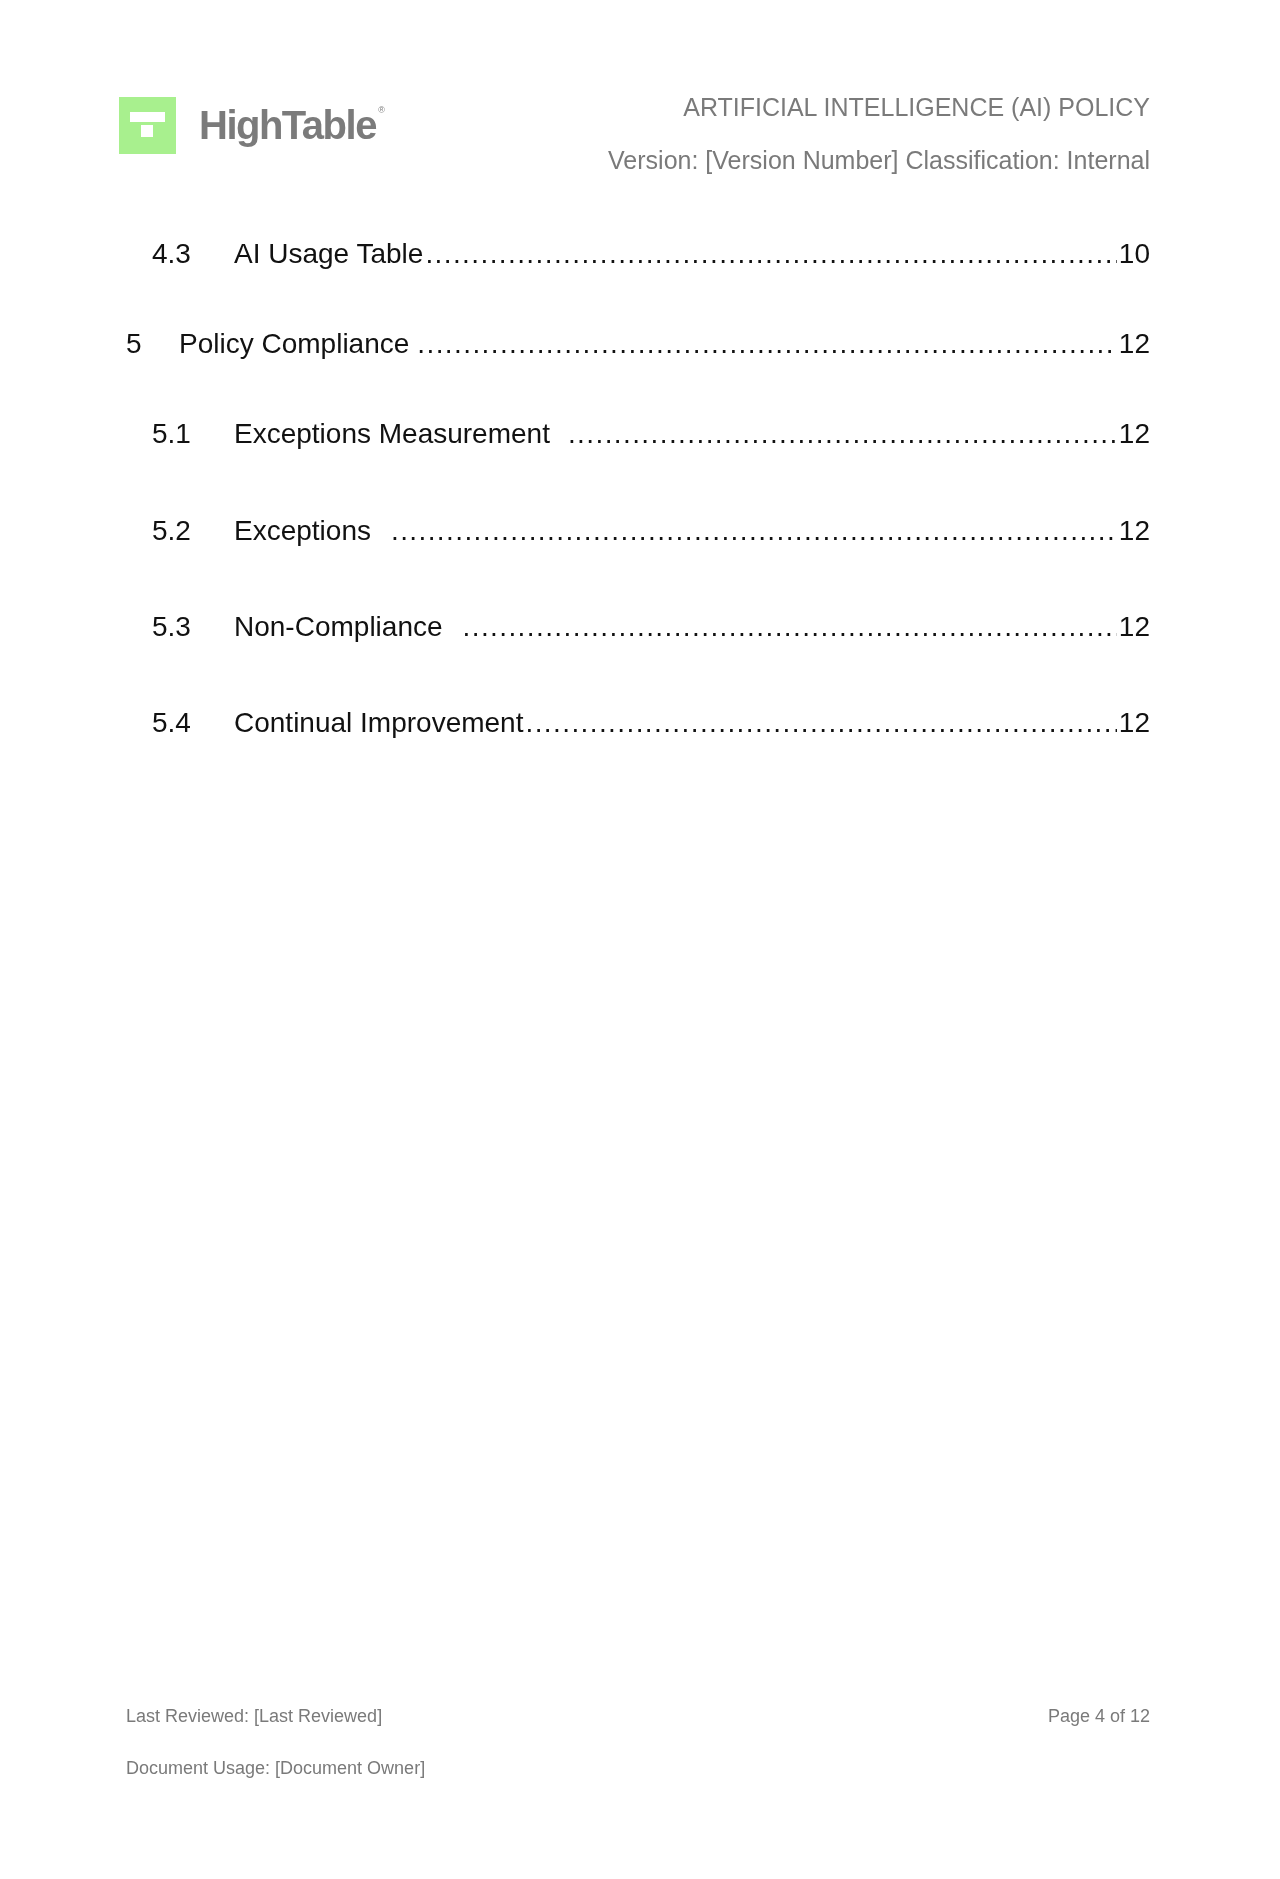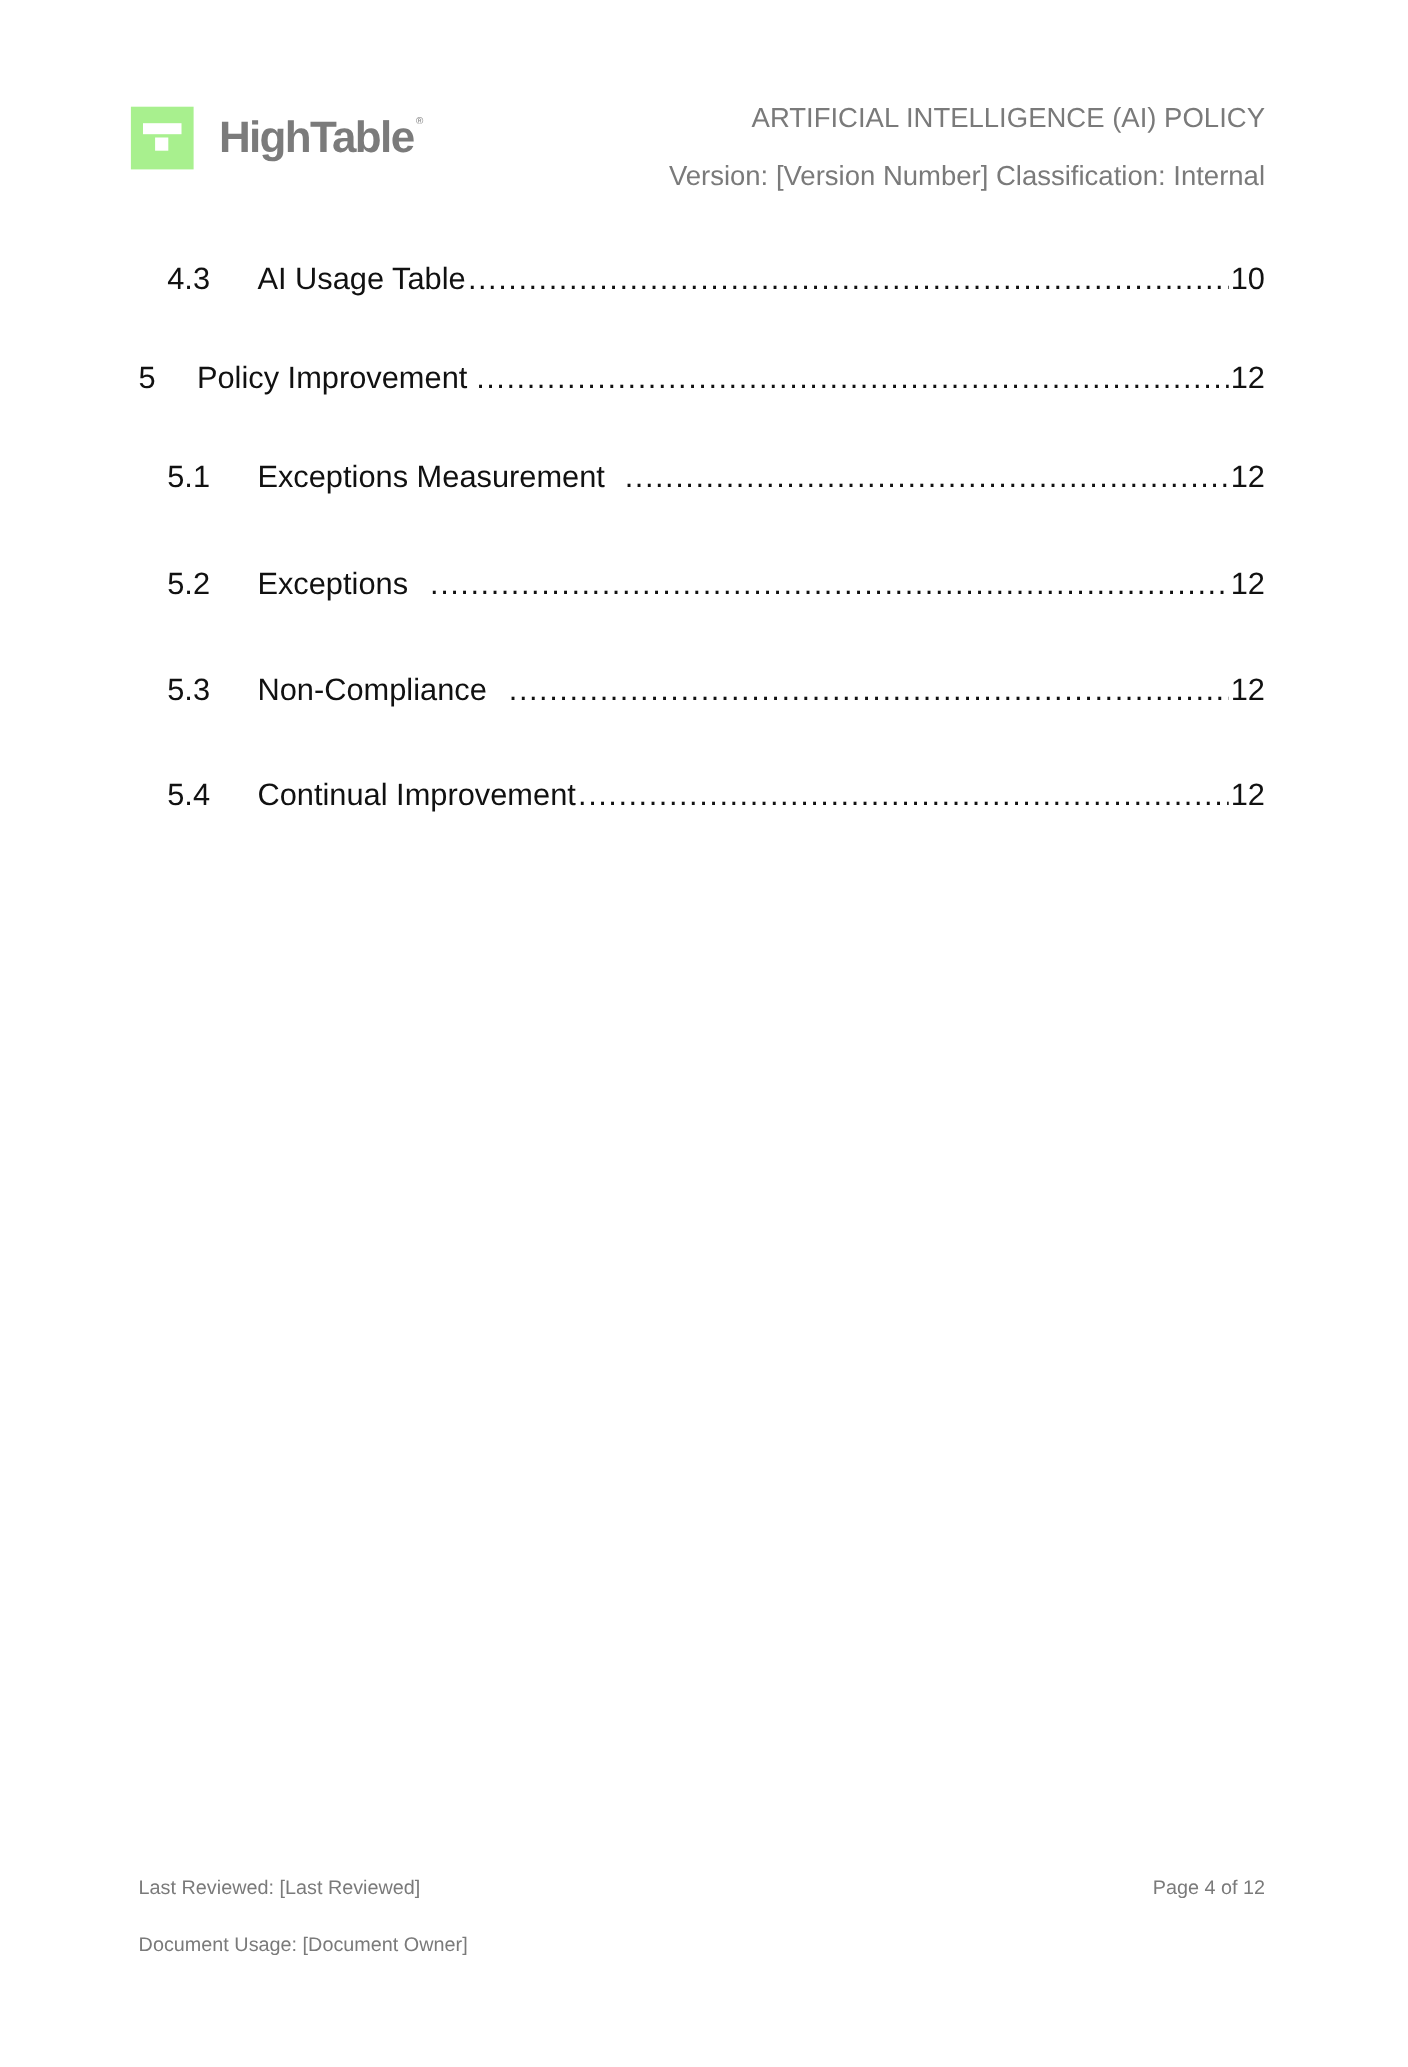--- a/index.html
+++ b/index.html
@@ -45,21 +45,21 @@
 
 <div class="toc-row lvl2" style="top:238px">
   <span class="toc-num">4.3</span>
   <span class="toc-title">AI Usage Table</span>
   <span class="toc-dots">........................................................................................................................................</span>
   <span class="toc-page">10</span>
 </div>
 
 <div class="toc-row lvl1" style="top:328px">
   <span class="toc-num">5</span>
-  <span class="toc-title">Policy Improvement</span>
+  <span class="toc-title">Policy Compliance</span>
   <span class="toc-dots" style="margin-left:8px">........................................................................................................................................</span>
   <span class="toc-page">12</span>
 </div>
 
 <div class="toc-row lvl2" style="top:418px">
   <span class="toc-num">5.1</span>
   <span class="toc-title">Exceptions Measurement</span>
   <span class="toc-dots" style="margin-left:18px">........................................................................................................................................</span>
   <span class="toc-page">12</span>
 </div>

